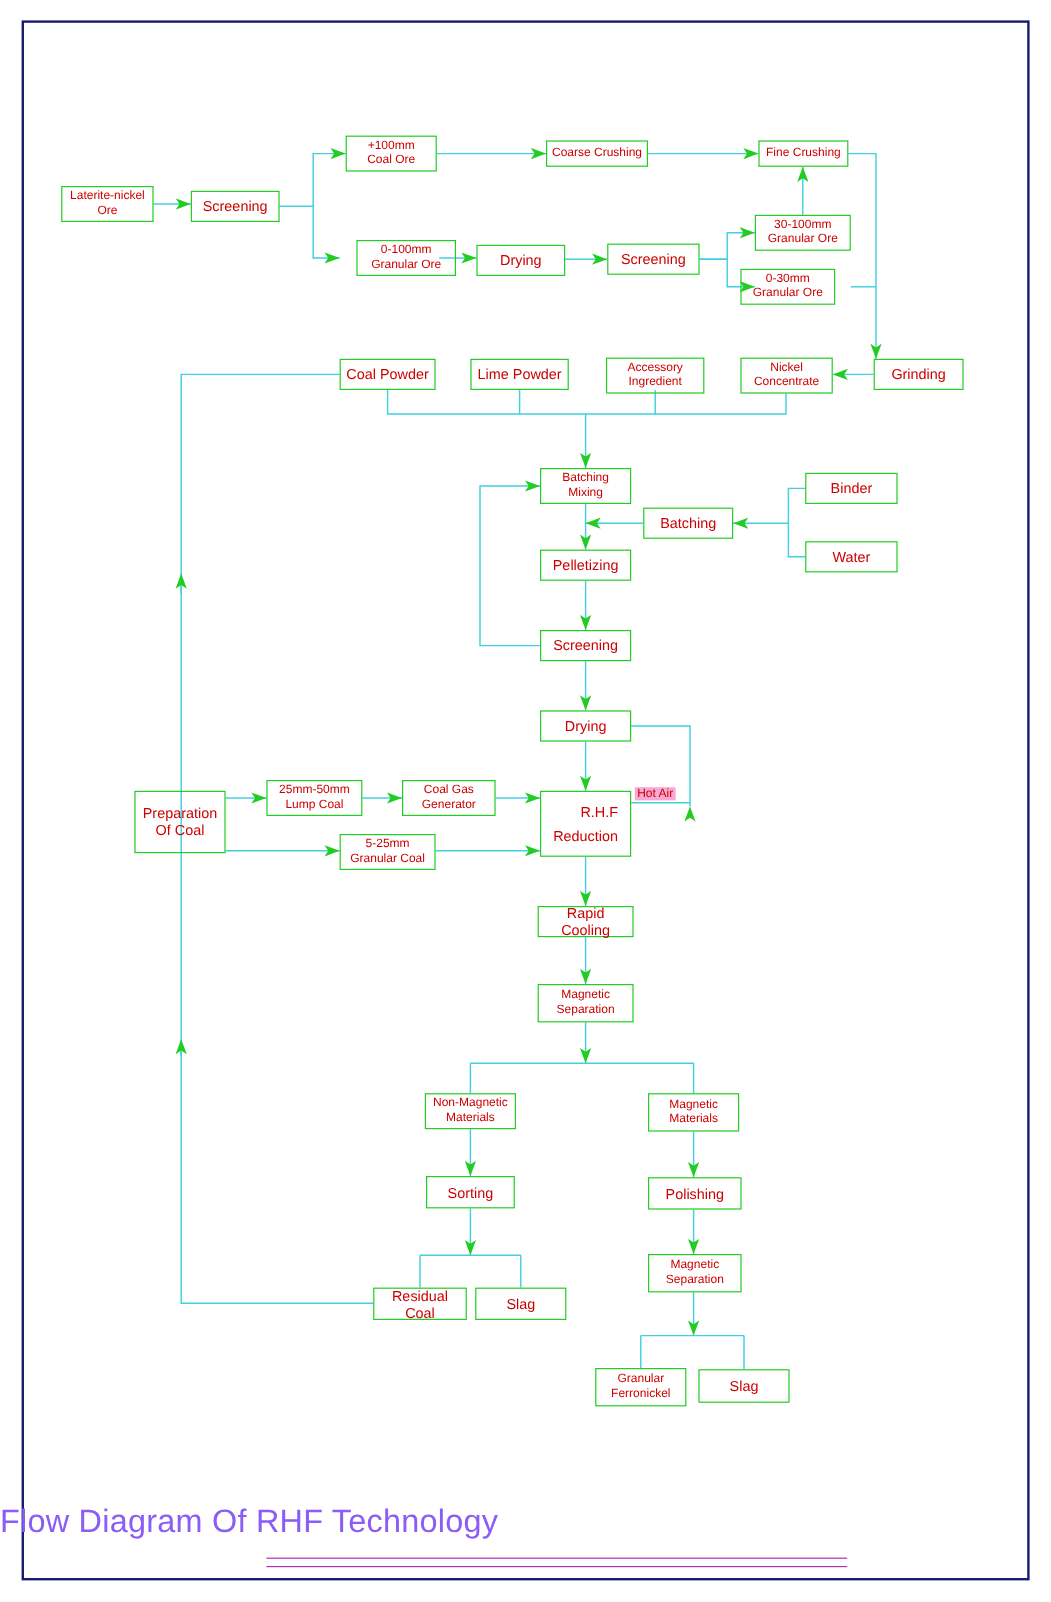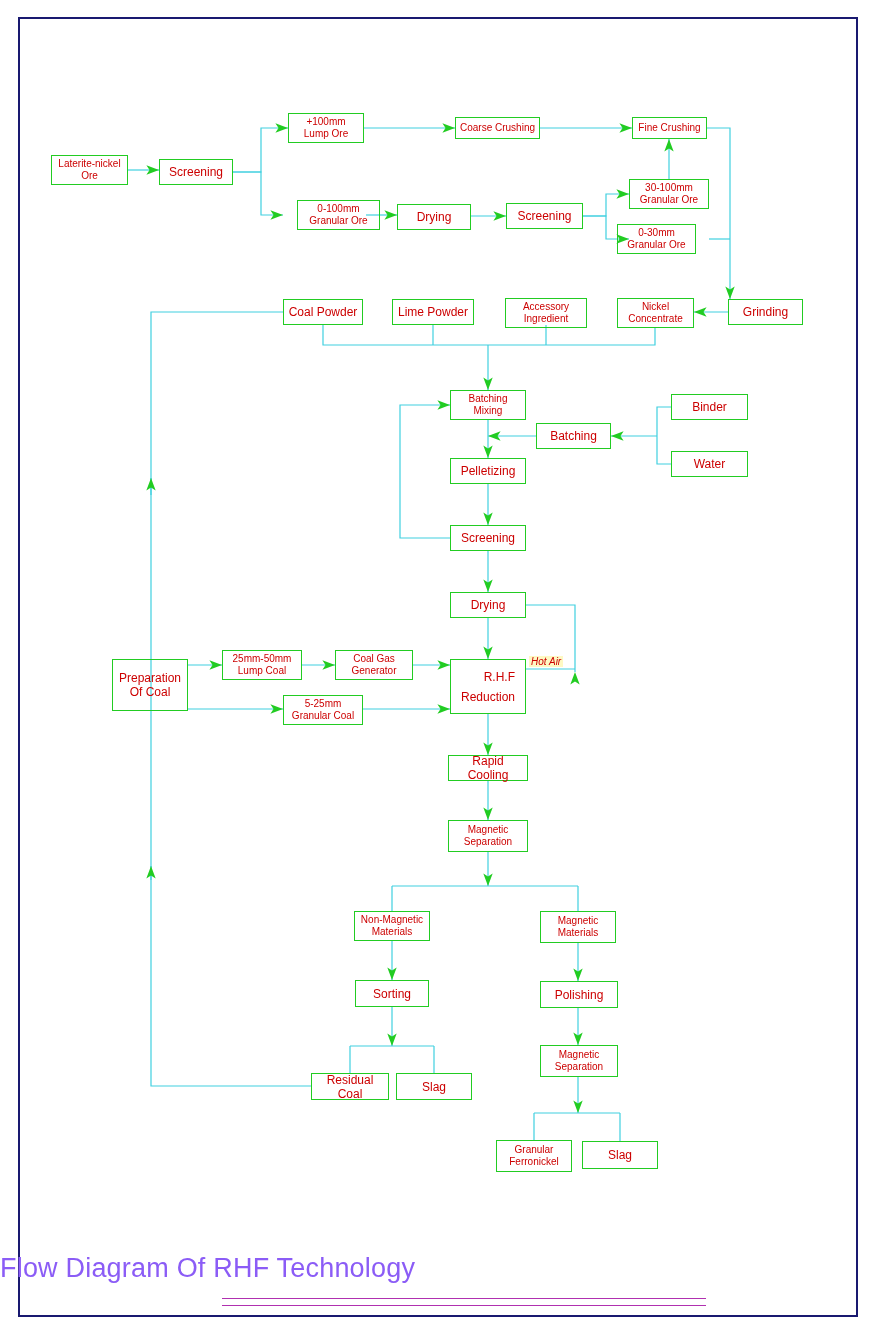--- a/index.html
+++ b/index.html
@@ -7,21 +7,21 @@
   body{font-family:"Liberation Sans",sans-serif;}
   #page{position:relative;width:876px;height:1335px;background:#ffffff;overflow:hidden;}
   #page-border{position:absolute;left:18px;top:17px;width:840px;height:1300px;border:2px solid #191970;box-sizing:border-box;}
   #canvas{position:absolute;left:0;top:0;width:876px;height:1335px;}
   .node{position:absolute;box-sizing:border-box;border:1px solid #22cc22;background:transparent;
         color:#cc0000;font-family:"Liberation Sans",sans-serif;font-size:10px;line-height:12px;
         display:flex;align-items:center;justify-content:center;text-align:center;padding:0 2px;white-space:pre-line;}
   .node.big{font-size:12px;line-height:14px;}
   .node.rhf{line-height:20px;text-align:right;}
   .freetext{position:absolute;color:#cc0000;font-family:"Liberation Sans",sans-serif;font-size:10px;
-            background:#fef9c3;padding:0 2px;white-space:nowrap;font-style:italic;}
+            background:#f9a8d4;padding:0 2px;white-space:nowrap;}
   #title{position:absolute;left:0;top:1253px;width:796px;text-align:left;color:#8b5cf6;
          font-family:"Liberation Sans",sans-serif;font-size:27px;letter-spacing:0.2px;}
   .titlerule{position:absolute;left:222px;width:484px;height:1px;background:#b030b0;}
   #rule1{top:1298px;}
   #rule2{top:1305px;}
 </style>
 </head>
 <body>
 
 <div id="page">
@@ -97,21 +97,21 @@
       <path d="M311,1086 L151,1086 L151,312 L283,312"></path>
       <path d="M151,880 L151,866" marker-end="url(#ar-u)"></path>
       <path d="M151,495 L151,478" marker-end="url(#ar-u)"></path>
     </g>
   </svg>
 
   <div class="node" style="left: 51px; top: 155px; width: 77px; height: 30px;">Laterite-nickel
 Ore</div>
   <div class="node big" style="left: 159px; top: 159px; width: 74px; height: 26px;">Screening</div>
   <div class="node" style="left: 288px; top: 113px; width: 76px; height: 30px;">+100mm
-Lump Ore</div>
+Coal Ore</div>
   <div class="node" style="left: 297px; top: 200px; width: 83px; height: 30px;">0-100mm
 Granular Ore</div>
   <div class="node" style="left: 455px; top: 117px; width: 85px; height: 22px;">Coarse Crushing</div>
   <div class="node big" style="left: 397px; top: 204px; width: 74px; height: 26px;">Drying</div>
   <div class="node big" style="left: 506px; top: 203px; width: 77px; height: 26px;">Screening</div>
   <div class="node" style="left: 632px; top: 117px; width: 75px; height: 22px;">Fine  Crushing</div>
   <div class="node" style="left: 629px; top: 179px; width: 80px; height: 30px;">30-100mm
 Granular Ore</div>
   <div class="node" style="left: 617px; top: 224px; width: 79px; height: 30px;">0-30mm
 Granular Ore</div>

